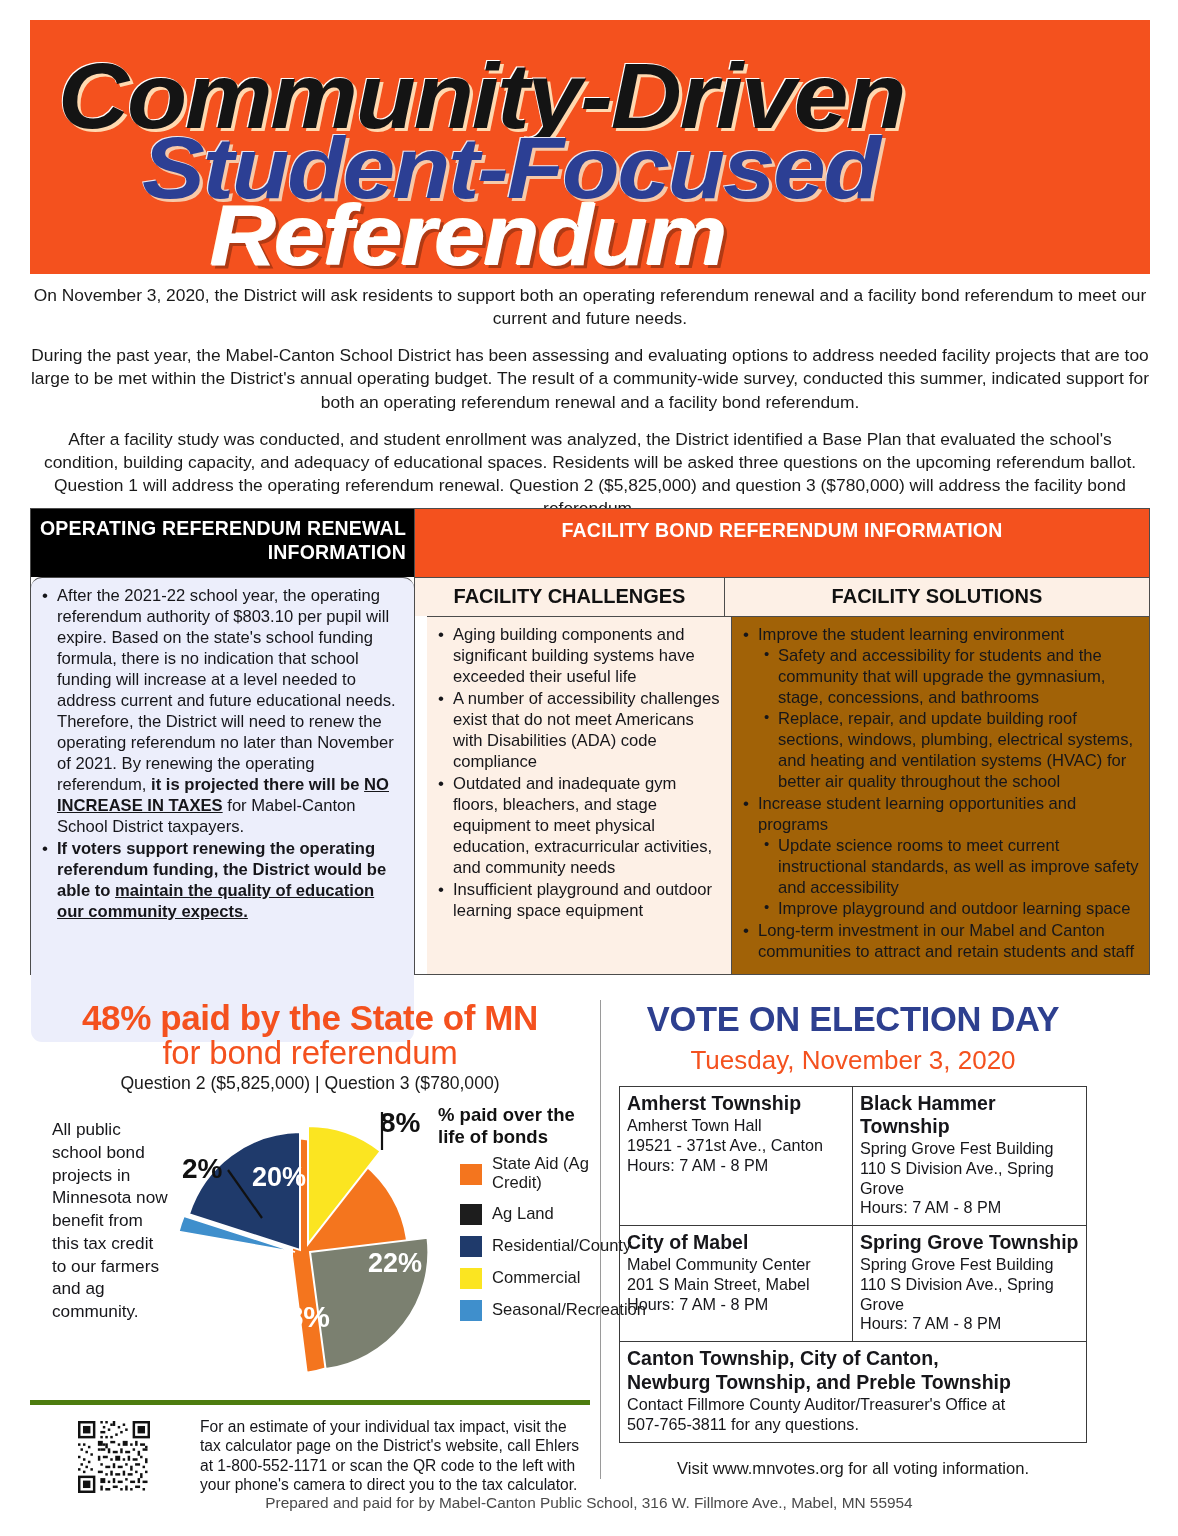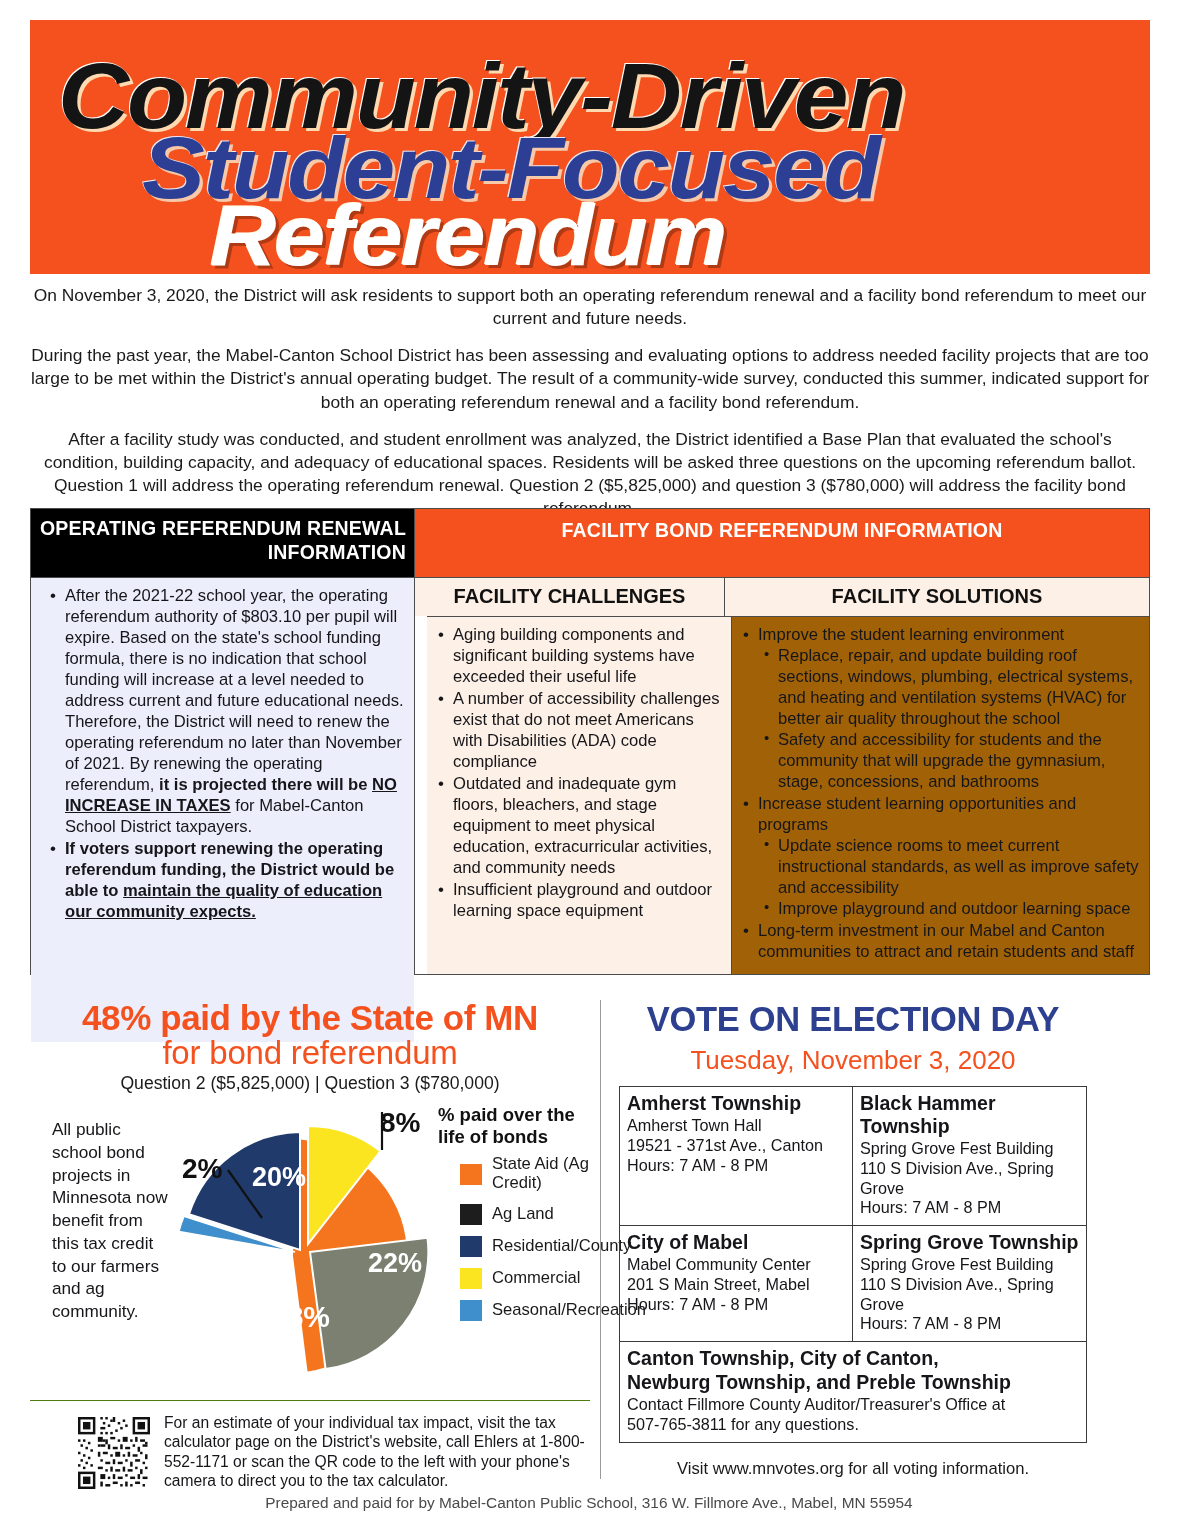--- a/index.html
+++ b/index.html
@@ -118,25 +118,26 @@
   .body-row { display: flex; flex: 1; padding-left: 12px; }
   .cell {
     padding: 8px 10px 10px 6px;
     font-size: 16.6px;
     line-height: 1.265;
   }
   .cell.a { width: 310px; background: #fdf0e6; border-right: 1px solid #4c4c4c; border-top: 1px solid #4c4c4c; }
   .cell.b { width: 424px; background: #a16207; border-top: 1px solid #4c4c4c; }
   .cell-left-body {
     background: #eceefb;
-    padding: 8px 10px 10px 14px;
+    padding: 8px 10px 10px 6px;
     font-size: 16.6px;
     line-height: 1.265;
     height: 100%;
     border-top: 1px solid #4c4c4c;
+    border-radius: 11px;
   }
 
   ul.bul { margin: 0; padding-left: 20px; list-style: none; }
   ul.bul > li {
     position: relative;
     padding-left: 0;
     margin-bottom: 1px;
   }
   ul.bul > li::before {
     content: "\2022";
@@ -206,23 +207,24 @@
     color: #111;
   }
   .legend-item { display: flex; align-items: center; margin-bottom: 9px; padding-left: 22px; }
   .swatch { width: 22px; height: 21px; flex: 0 0 22px; margin-right: 10px; margin-top: 2px; }
   .legend-label { font-size: 16.6px; line-height: 1.16; color: #1a1a1a; }
 
   .qr-block {
     position: absolute;
     left: 30px; top: 1400px;
     width: 560px;
-    border-top: 1px solid #4d7c0f;
+    border-top: 5px solid #4d7c0f;
     padding-top: 10px;
     display: flex;
+    gap: 36px;
   }
   .qr-code {
     width: 72px; height: 72px;
     margin: 6px 14px 0 48px;
     flex: 0 0 72px;
     background-color: #fff;
   }
   .qr-text { font-size: 15.6px; line-height: 1.25; padding-top: 2px; }
 
   
@@ -318,22 +320,22 @@
           <li>A number of accessibility challenges exist that do not meet Americans with Disabilities (ADA) code compliance</li>
           <li>Outdated and inadequate gym floors, bleachers, and stage equipment to meet physical education, extracurricular activities, and community needs</li>
           <li>Insufficient playground and outdoor learning space equipment</li>
         </ul>
       </div>
       <div class="cell b">
         <ul class="bul">
           <li>
             <span>Improve the student learning environment</span>
             <ul class="sub">
+              <li>Safety and accessibility for students and the community that will upgrade the gymnasium, stage, concessions, and bathrooms</li>
               <li>Replace, repair, and update building roof sections, windows, plumbing, electrical systems, and heating and ventilation systems (HVAC) for better air quality throughout the school</li>
-              <li>Safety and accessibility for students and the community that will upgrade the gymnasium, stage, concessions, and bathrooms</li>
             </ul>
           </li>
           <li>
             <span>Increase student learning opportunities and programs</span>
             <ul class="sub">
               <li>Update science rooms to meet current instructional standards, as well as improve safety and accessibility</li>
               <li>Improve playground and outdoor learning space</li>
             </ul>
           </li>
           <li>Long-term investment in our Mabel and Canton communities to attract and retain students and staff</li>

